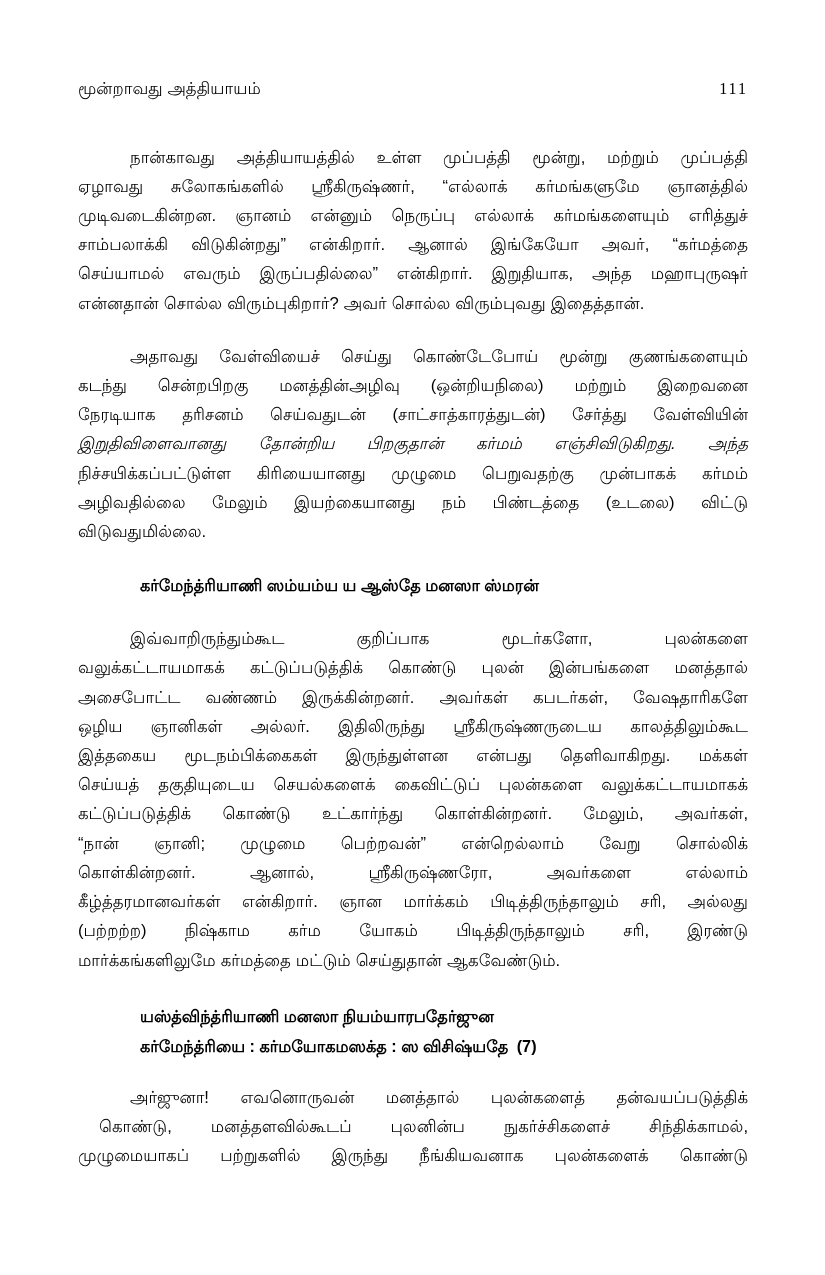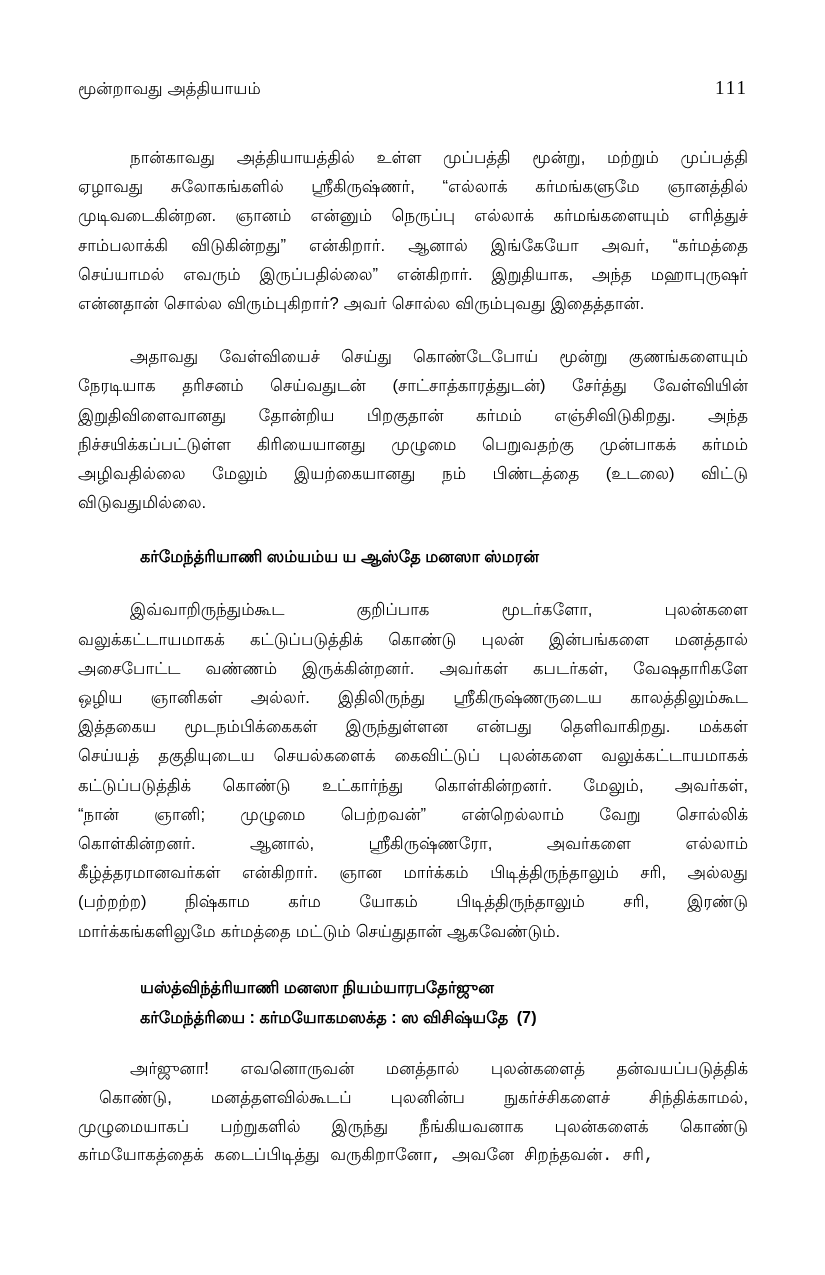--- a/index.html
+++ b/index.html
@@ -37,21 +37,21 @@
   }
   .running-head-title {
     font-family: "Liberation Sans", "DejaVu Sans", sans-serif;
     font-size: 16.5px;
     letter-spacing: 0.1px;
     line-height: 1.25;
     white-space: nowrap;
   }
   .running-head-folio {
     font-family: "Liberation Serif", "DejaVu Serif", serif;
-    font-size: 19px;
+    font-size: 16px;
     letter-spacing: 2px;
     line-height: 1.1;
   }
   
   .para {
     font-family: "Liberation Sans", "DejaVu Sans", sans-serif;
     font-size: 16.6px;
     line-height: 29.2px;
     text-align: justify;
     text-justify: inter-word;
@@ -111,22 +111,23 @@
       <span class="line" style="text-indent: 52px; text-align: justify; text-align-last: justify; margin-top: 8px;">நான்காவது அத்தியாயத்தில் உள்ள முப்பத்தி மூன்று, மற்றும் முப்பத்தி</span>
       <span class="line" style="text-indent: 0px; text-align: justify; text-align-last: justify;">ஏழாவது சுலோகங்களில் ஸ்ரீகிருஷ்ணர், “எல்லாக் கர்மங்களுமே ஞானத்தில்</span>
       <span class="line" style="text-indent: 0px; text-align: justify; text-align-last: justify;">முடிவடைகின்றன. ஞானம் என்னும் நெருப்பு எல்லாக் கர்மங்களையும் எரித்துச்</span>
       <span class="line" style="text-indent: 0px; text-align: justify; text-align-last: justify;">சாம்பலாக்கி விடுகின்றது” என்கிறார்.  ஆனால் இங்கேயோ அவர், “கர்மத்தை</span>
       <span class="line" style="text-indent: 0px; text-align: justify; text-align-last: justify;">செய்யாமல் எவரும் இருப்பதில்லை” என்கிறார். இறுதியாக, அந்த மஹாபுருஷர்</span>
       <span class="line" style="text-indent: 0px; text-align: left; text-align-last: left;">என்னதான் சொல்ல விரும்புகிறார்? அவர் சொல்ல விரும்புவது இதைத்தான்.</span>
     </p>
 
     <p class="para">
       <span class="line" style="text-indent: 52px; text-align: justify; text-align-last: justify;">அதாவது வேள்வியைச் செய்து கொண்டேபோய் மூன்று குணங்களையும்</span>
+      <span class="line" style="text-indent: 0px; text-align: justify; text-align-last: justify;">கடந்து சென்றபிறகு மனத்தின்அழிவு (ஒன்றியநிலை) மற்றும் இறைவனை</span>
       <span class="line" style="text-indent: 0px; text-align: justify; text-align-last: justify;">நேரடியாக தரிசனம் செய்வதுடன் (சாட்சாத்காரத்துடன்) சேர்த்து வேள்வியின்</span>
-      <span class="line" style="text-indent: 0px; text-align: justify; text-align-last: justify;">இறுதிவிளைவானது தோன்றிய பிறகுதான் கர்மம் எஞ்சிவிடுகிறது. அந்த</span>
+      <span class="line" style="text-indent: 0px; text-align: justify; text-align-last: justify; font-style: italic;">இறுதிவிளைவானது தோன்றிய பிறகுதான் கர்மம் எஞ்சிவிடுகிறது. அந்த</span>
       <span class="line" style="text-indent: 0px; text-align: justify; text-align-last: justify;">நிச்சயிக்கப்பட்டுள்ள கிரியையானது முழுமை பெறுவதற்கு முன்பாகக் கர்மம்</span>
       <span class="line" style="text-indent: 0px; text-align: justify; text-align-last: justify;">அழிவதில்லை மேலும் இயற்கையானது நம் பிண்டத்தை (உடலை) விட்டு</span>
       <span class="line" style="text-indent: 0px; text-align: right; text-align-last: left;">விடுவதுமில்லை.</span>
     </p>
 
     <div class="sloka">
       <span class="sloka-line">
         <span>கர்மேந்த்ரியாணி ஸம்யம்ய ய ஆஸ்தே மனஸா ஸ்மரன்</span>
       </span>
     </div>

